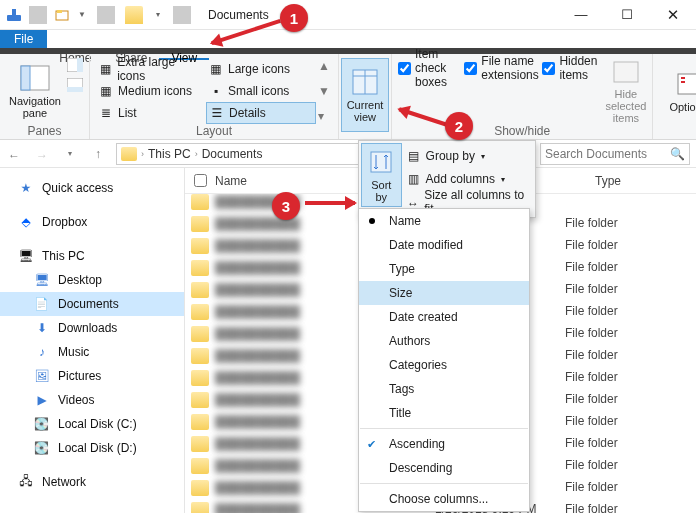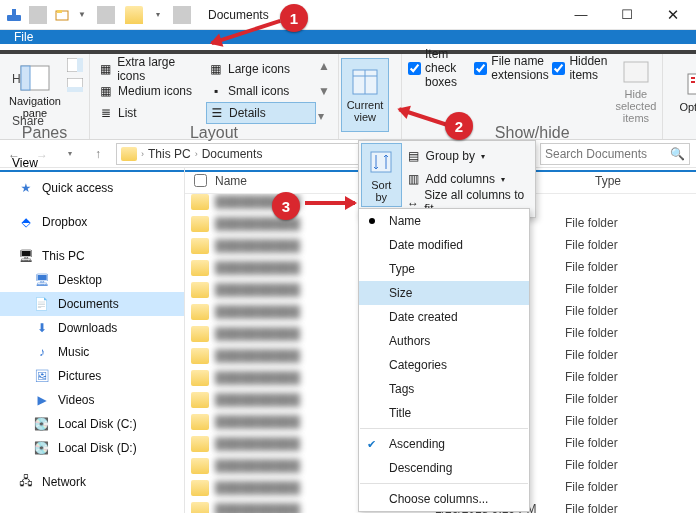--- a/index.html
+++ b/index.html
@@ -10,30 +10,30 @@
 .titlebar .qa { display: flex; gap: 2px; padding: 0 5px; align-items: center; }
 .titlebar .qa span { width: 18px; height: 18px; display: inline-flex; align-items: center; justify-content: center; }
 .titlebar .foldericon { width: 18px; height: 16px; background: linear-gradient(#ffe9a6,#f7cf5a); border-radius: 2px 2px 0 0; margin: 0 4px; display:inline-block;}
 .titlebar .qa-sep { width:1px; height:18px; background:#ccc; margin:0 4px; display:inline-block;}
 .titlebar .title { flex: 1; padding-left: 8px; color: #222; }
 .winbtns { display: flex; }
 .winbtn { width: 46px; height: 30px; display: flex; align-items: center; justify-content: center; color:#222; font-size:13px;}
 .winbtn:last-child { font-size: 15px; }
 
 
-.ribtabs { height: 24px; display: flex; align-items: stretch; border-bottom:4px solid #404040;flex-direction:column;}
+.ribtabs { height: 24px; display: flex; align-items: stretch; border-bottom:6px solid #404040;}
 .ribtab-file { background: #1979ca; color: #fff; padding: 0 14px; display: flex; align-items: center; }
 .ribtab { padding: 0 12px; display: flex; align-items: center; color: #444; margin-top: 28px; }
 .ribtab.active { border-bottom: 2px solid #1979ca; color:#000;}
 
 
 .ribbon { height: 86px; background: #f5f6f7; border-bottom: 1px solid #d9d9d9; display: flex; }
 .rgroup { border-right: 1px solid #e0e0e0; display: flex; flex-direction: column; align-items: center; padding: 4px 6px 0 6px; }
 .rgroup .gcontent { flex: 1; display: flex; align-items:flex-start;}
-.rgroup .glabel { font-size: 16px; color: #666; padding-bottom: 2px; text-align: center; }
+.rgroup .glabel { font-size: 12px; color: #666; padding-bottom: 2px; text-align: center; }
 
 .bigbtn { display:flex; flex-direction:column; align-items:center; justify-content:center; width:58px; height:66px; gap:2px; color:#222;}
 .bigbtn .bigico { width:30px; height:30px; display:flex; align-items:center; justify-content:center;}
 .bigbtn .biglabel { font-size:11px; line-height:12px; text-align:center;}
 .bigbtn.disabled .biglabel { color:#888; }
 .bigbtn.sel { background:#cde6f7; border:1px solid #7fb7e0; }
 
 .smallbtn { display:flex; align-items:center; gap:4px; height:22px; padding:0 4px 0 2px; color:#222;}
 .smallbtn .sico { width:16px; height:16px; display:inline-flex; align-items:center; justify-content:center;}
 .smallbtn.sel { background:#cde6f7; border:1px solid #7fb7e0;}
@@ -194,21 +194,21 @@
       </div>
       <div style="width:14px; display:flex; flex-direction:column; justify-content:space-between; height:64px; color:#777; font-size:8px; margin-left:2px;">
         <span>▲</span>
         <span>▼</span>
         <span>▾</span>
       </div>
     </div>
     <div class="glabel">Layout</div>
   </div>
 
-  <div class="rgroup" style="padding:4px 12px 0 2px;">
+  <div class="rgroup" style="padding:4px 2px 0 2px;">
     <div class="gcontent">
       <div class="bigbtn sel" style="width:48px;height:74px;">
         <span class="bigico">
             <svg width="26" height="26">
               <rect x="1" y="1" width="24" height="24" fill="#eaf3fb" stroke="#6aa0d8"></rect>
               <line x1="13" y1="1" x2="13" y2="25" stroke="#6aa0d8"></line>
               <line x1="1" y1="7" x2="25" y2="7" stroke="#6aa0d8"></line>
             </svg>
           </span>
         <span class="biglabel" style="white-space:pre-line;">Current

